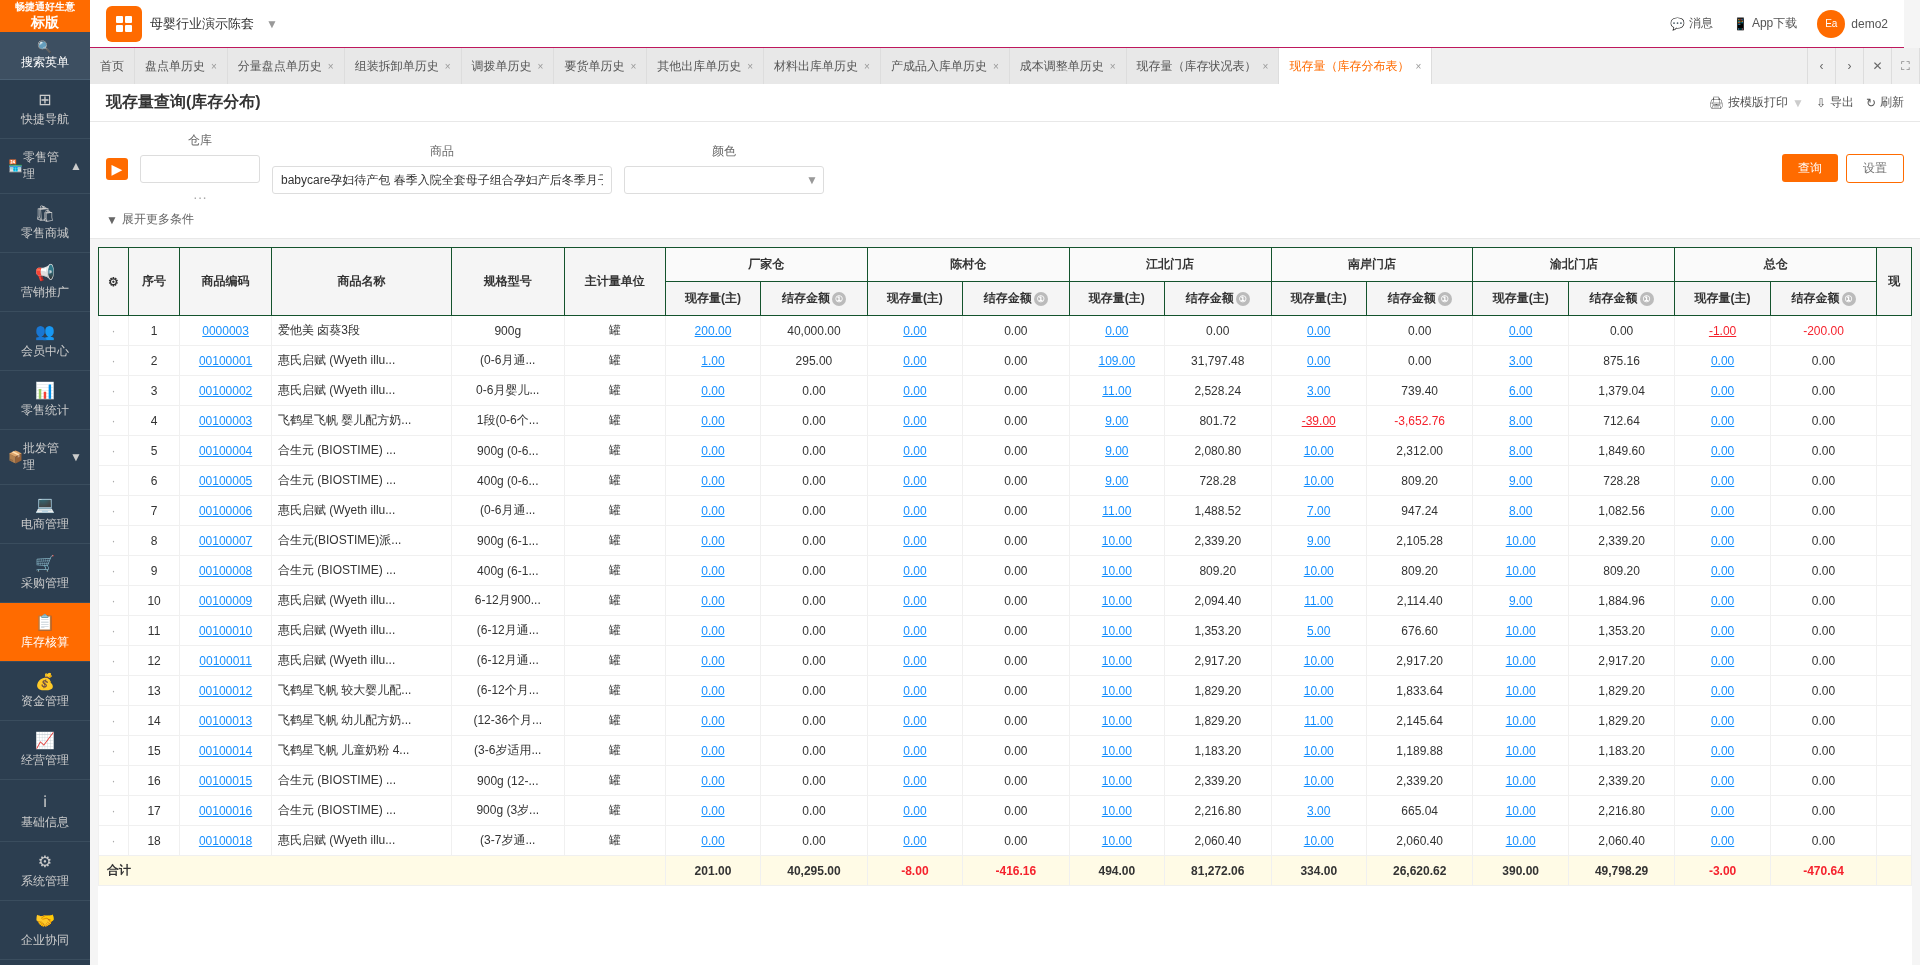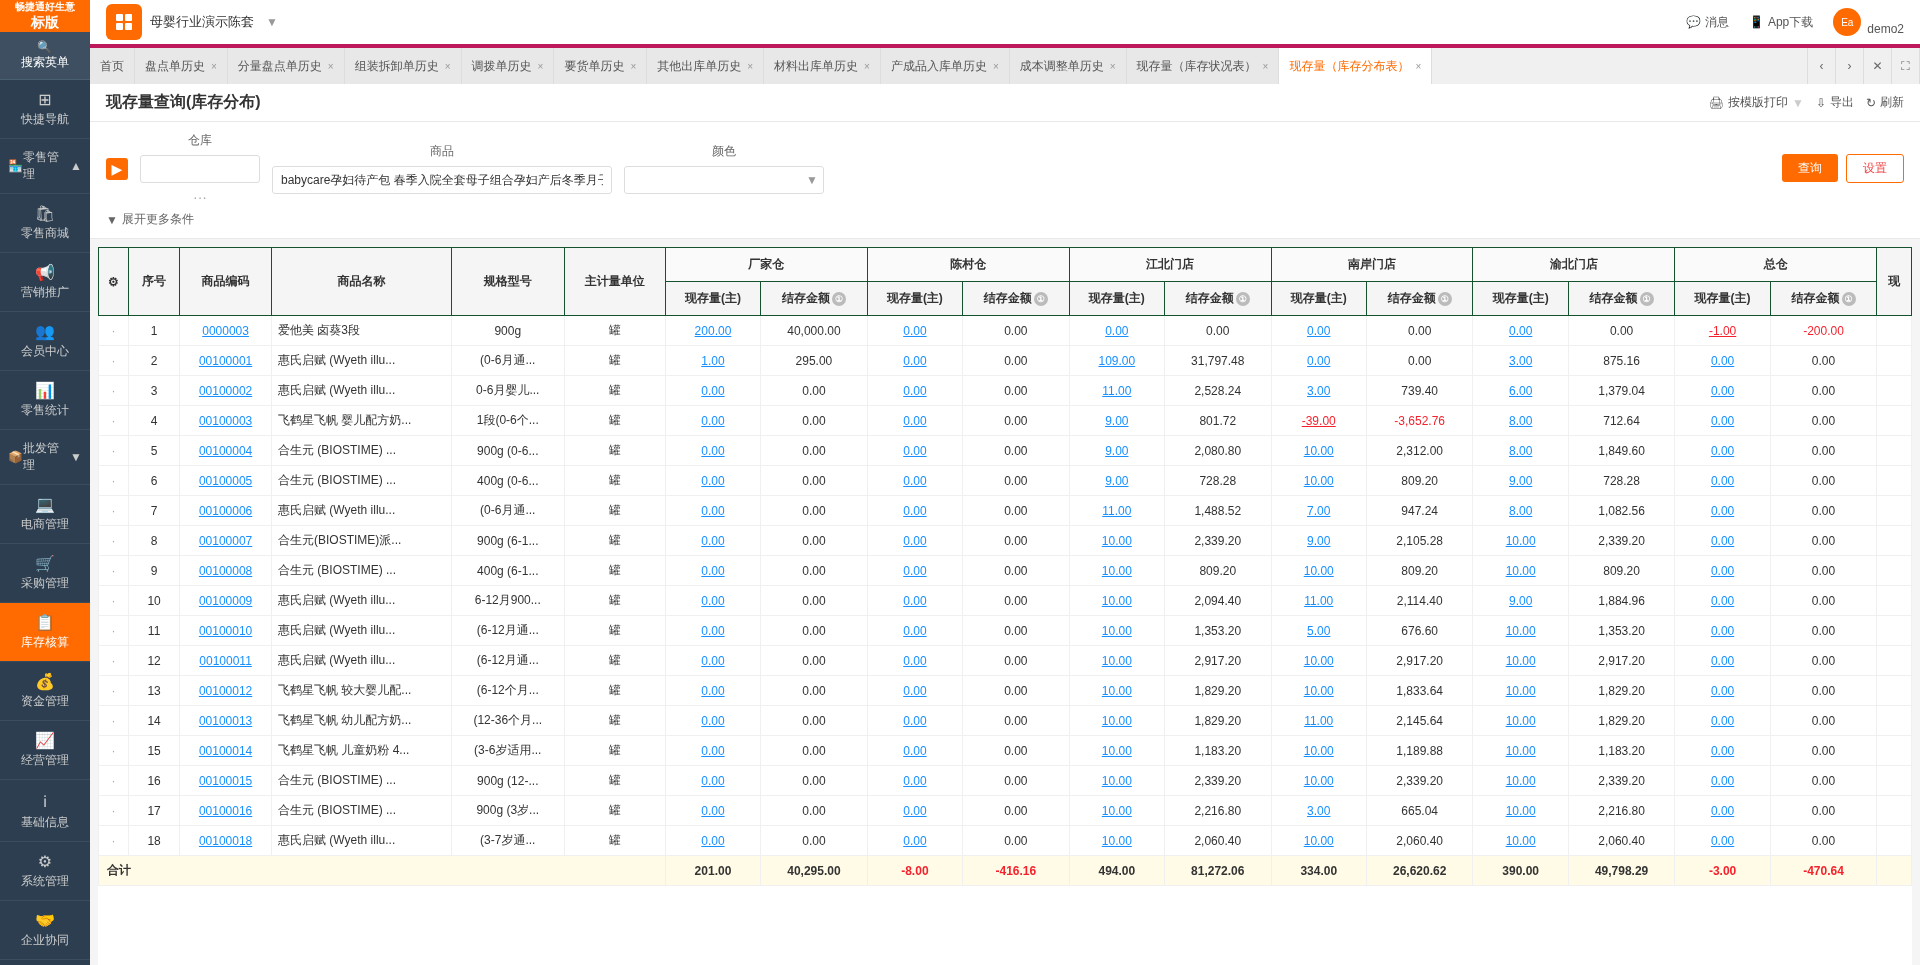--- a/index.html
+++ b/index.html
@@ -6,23 +6,23 @@
     body { background: #f5f5f5; overflow: hidden; width: 1920px; height: 965px; }
 
     
     .top-header {
       height: 48px;
       background: #fff;
       display: flex;
       align-items: center;
       justify-content: space-between;
       padding: 0 16px;
-      border-bottom: 4px solid #be185d;
+      border-bottom: 1px solid #be185d;
       position: fixed;
-      top: 0; left: 0; right: 0;
+      top: 0; left: 0; right: 16px;
       z-index: 100;
     }
     .logo-area {
       display: flex;
       align-items: center;
       gap: 8px;
     }
     .logo-icon {
       width: 36px;
       height: 36px;
@@ -271,21 +271,21 @@
       color: white;
       border: none;
       border-radius: 3px;
       padding: 0 16px;
       height: 28px;
       cursor: pointer;
       font-size: 12px;
     }
     .btn-settings {
       background: white;
-      color: #ef4444;
+      color: #737373;
       border: 1px solid #ff6b00;
       border-radius: 3px;
       padding: 0 16px;
       height: 29px;
       cursor: pointer;
       font-size: 12px;
     }
     .filter-more-row {
       margin-top: 6px;
       display: flex;
@@ -464,21 +464,21 @@
   </div>
   <div class="header-right">
     <div class="header-btn">
       <span>💬</span>
       <span>消息</span>
     </div>
     <div class="header-btn">
       <span>📱</span>
       <span>App下载</span>
     </div>
-    <div class="header-btn" style="gap:6px;align-items:flex-end;">
+    <div class="header-btn" style="gap:6px;">
       <div class="avatar">
         <span style="font-size:10px;">Ea</span>
       </div>
       <span>demo2</span>
     </div>
   </div>
 </div>
 
 <div class="tab-bar">
   <div class="tab-item">

